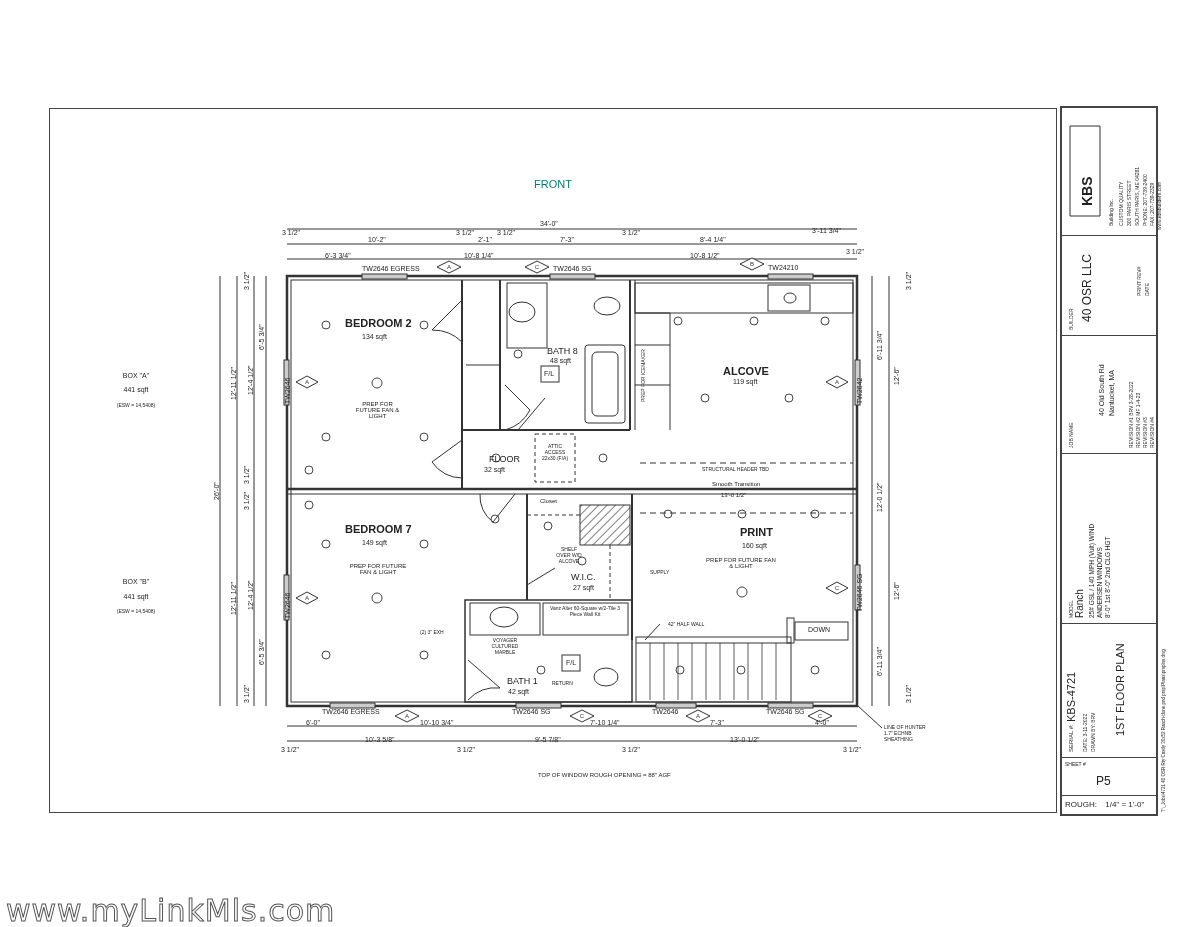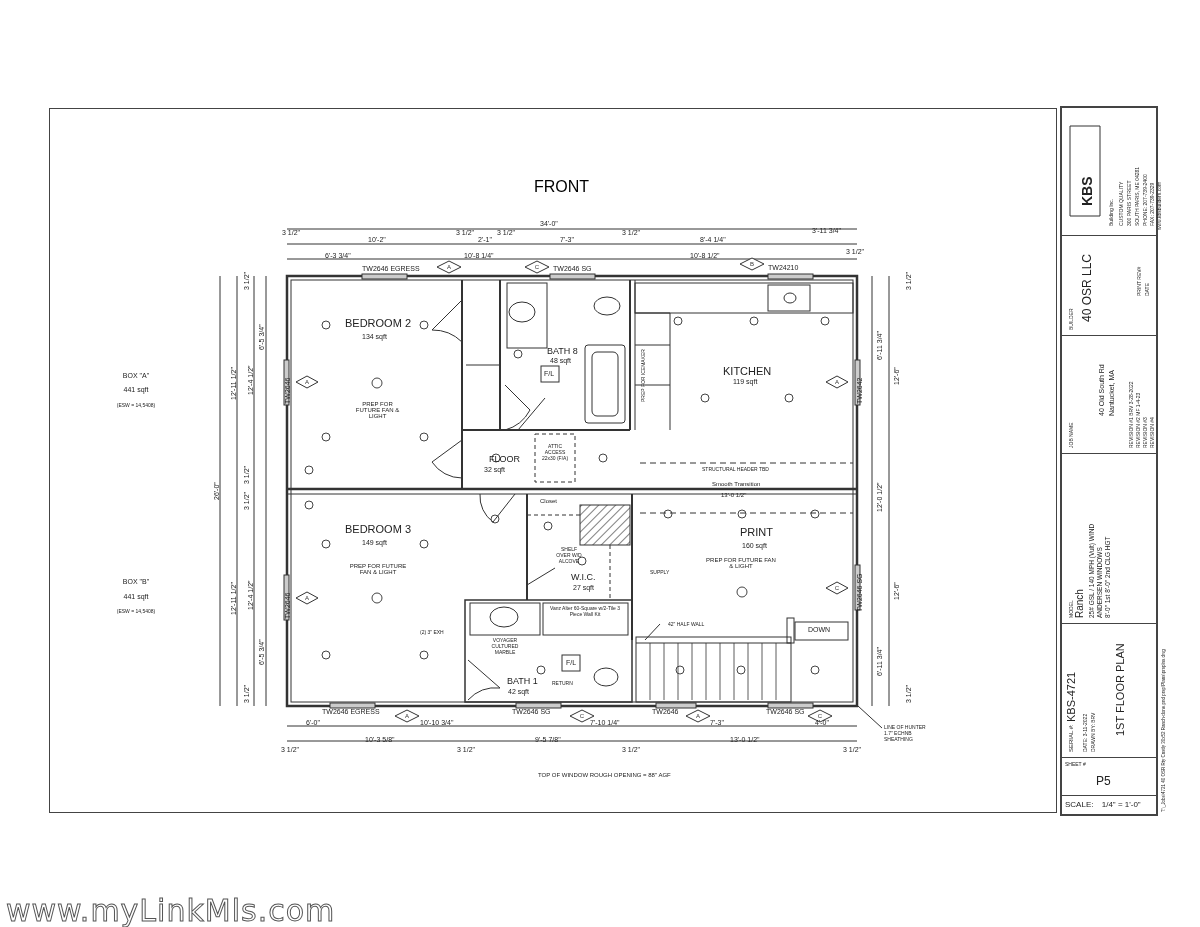--- a/index.html
+++ b/index.html
@@ -3,26 +3,26 @@
 <meta charset="utf-8">
 <style>
   html,body{margin:0;padding:0;background:#fff;}
   body{width:1200px;height:927px;position:relative;overflow:hidden;font-family:"Liberation Sans",sans-serif;color:#222;}
   .sheet{position:absolute;left:49px;top:108px;width:1008px;height:705px;border:1.5px solid #444;box-sizing:border-box;background:#fff;}
   .tb{position:absolute;left:1060px;top:106px;width:98px;height:710px;border:2px solid #444;box-sizing:border-box;background:#fff;}
   .tb .cell{position:absolute;left:0;width:100%;border-bottom:1.5px solid #444;box-sizing:border-box;}
   .vtext{position:absolute;transform:rotate(-90deg);transform-origin:left top;white-space:nowrap;color:#222;}
   .abs{position:absolute;}
   .lbl{position:absolute;font-size:10px;text-align:center;white-space:nowrap;color:#222;}
-  .room{font-weight:normal;font-size:11px;}
+  .room{font-weight:bold;font-size:11px;}
   .sm{font-size:7px;}
   .tiny{font-size:5px;}
   .watermark{position:absolute;left:6px;top:893px;font-size:30px;letter-spacing:1px;color:#fff;
     -webkit-text-stroke:1px #555;font-family:"DejaVu Sans",sans-serif;}
-  .front{position:absolute;left:534px;top:178px;font-size:16px;color:#000000;}
+  .front{position:absolute;left:534px;top:178px;font-size:11px;color:#0f766e;}
   svg text{font-family:"Liberation Sans",sans-serif;}
 </style>
 </head>
 <body>
 
 <div class="sheet"></div>
 
 <div class="front">FRONT</div>
 
 <svg class="abs" style="left:0;top:0" width="1200" height="927">
@@ -276,33 +276,33 @@
 <div class="lbl tiny" style="left:112px;top:608px;width:48px;">(ESW = 14,5408)</div>
 
 <div class="lbl room" style="left:345px;top:317px;">BEDROOM 2</div>
 <div class="lbl sm" style="left:362px;top:333px;">134 sqft</div>
 <div class="lbl tiny" style="left:350px;top:401px;width:55px;white-space:normal;font-size:6px;">PREP FOR FUTURE FAN &amp; LIGHT</div>
 
 <div class="lbl" style="left:547px;top:346px;font-size:9px;">BATH 8</div>
 <div class="lbl sm" style="left:550px;top:357px;">48 sqft</div>
 <div class="lbl sm" style="left:544px;top:370px;">F/L</div>
 
-<div class="lbl room" style="left:723px;top:365px;">KITCHEN</div>
+<div class="lbl room" style="left:723px;top:365px;">ALCOVE</div>
 <div class="lbl sm" style="left:733px;top:378px;">119 sqft</div>
 <div class="vtext tiny" style="left:640px;top:402px;width:auto;font-size:5px;">PREP FOR ICEMAKER</div>
 
 <div class="lbl" style="left:489px;top:454px;font-size:9px;">FLOOR</div>
 <div class="lbl sm" style="left:484px;top:466px;">32 sqft</div>
 <div class="lbl tiny" style="left:538px;top:443px;width:34px;white-space:normal;">ATTIC ACCESS 22x30 (F/A)</div>
 
 <div class="lbl tiny" style="left:702px;top:466px;">STRUCTURAL HEADER TBD</div>
 <div class="lbl tiny" style="left:712px;top:481px;font-size:6px;">Smooth Transition</div>
 <div class="lbl tiny" style="left:721px;top:492px;font-size:6px;">13'-0 1/2"</div>
 
-<div class="lbl room" style="left:345px;top:523px;">BEDROOM 3</div>
+<div class="lbl room" style="left:345px;top:523px;">BEDROOM 7</div>
 <div class="lbl sm" style="left:362px;top:539px;">149 sqft</div>
 <div class="lbl tiny" style="left:348px;top:563px;width:60px;white-space:normal;font-size:6px;">PREP FOR FUTURE FAN &amp; LIGHT</div>
 <div class="lbl tiny" style="left:420px;top:629px;">(2) 3" EXH</div>
 
 <div class="lbl tiny" style="left:540px;top:498px;font-size:6px;">Closet</div>
 <div class="lbl tiny" style="left:554px;top:546px;width:30px;white-space:normal;">SHELF OVER W/D ALCOVE</div>
 <div class="lbl" style="left:571px;top:572px;font-size:9px;">W.I.C.</div>
 <div class="lbl sm" style="left:573px;top:584px;">27 sqft</div>
 
 <div class="lbl room" style="left:740px;top:526px;">PRINT</div>
@@ -362,19 +362,19 @@
     <div class="vtext" style="left:3px;top:98px;font-size:11px;">KBS-4721</div>
     <div class="vtext tiny" style="left:20px;top:128px;">DATE: 3-11-2022</div>
     <div class="vtext tiny" style="left:28px;top:128px;">DRAWN BY: BRV</div>
     <div class="vtext" style="left:52px;top:112px;font-size:11px;">1ST FLOOR PLAN</div>
   </div>
   <div class="cell" style="top:650px;height:38px;">
     <div class="abs tiny" style="left:3px;top:3px;">SHEET #</div>
     <div class="abs" style="left:34px;top:16px;font-size:12px;">P5</div>
   </div>
   <div class="abs" style="left:3px;top:692px;font-size:8px;white-space:nowrap;">
-    <span>SCALE:</span>
+    <span>ROUGH:</span>
     <span style="margin-left:6px;">1/4" = 1'-0"</span>
   </div>
 </div>
 <div class="vtext tiny" style="left:1161px;top:812px;font-size:4.5px;">T:\_Jobs\4721 40 OSR Rty Cnstly 30x52 Ranch-done.pnd prsp\Plans\prsplns.dwg</div>
 
 <div class="watermark">www.myLinkMls.com</div>
 
 </body></html>

